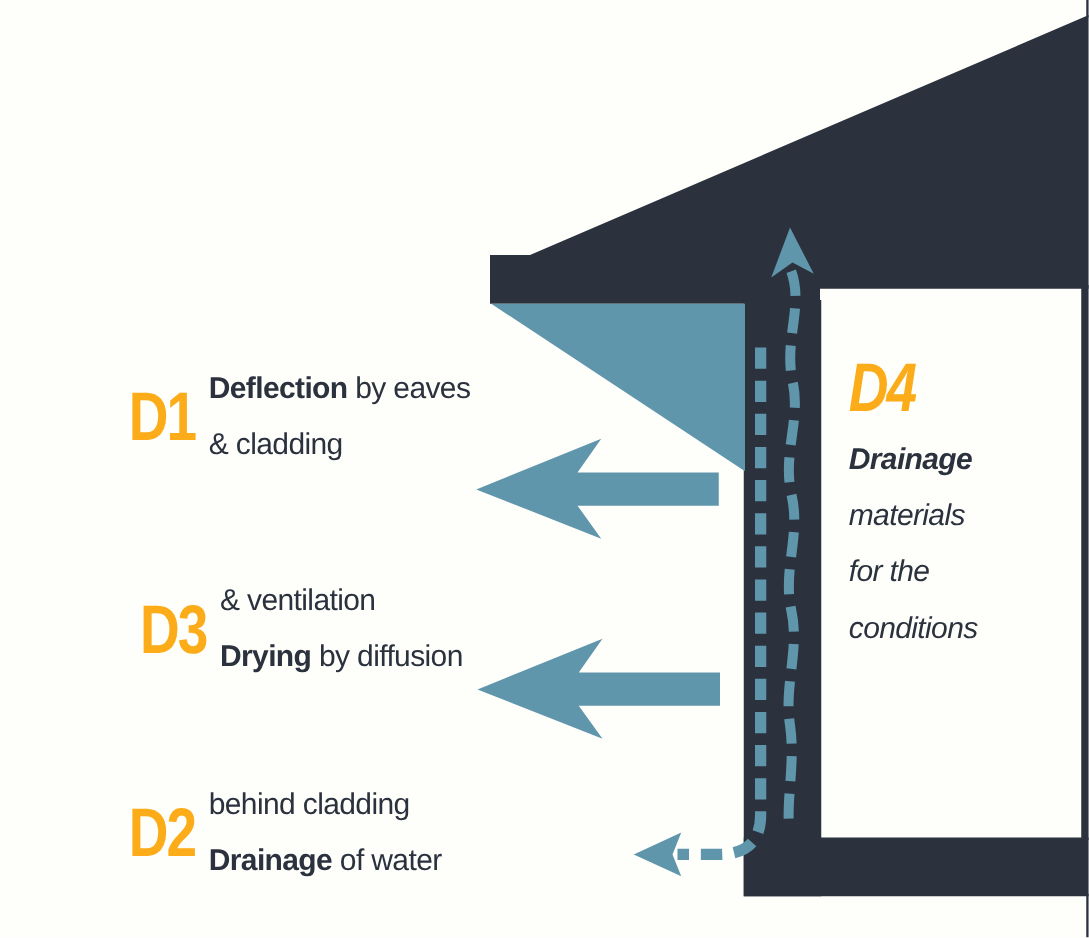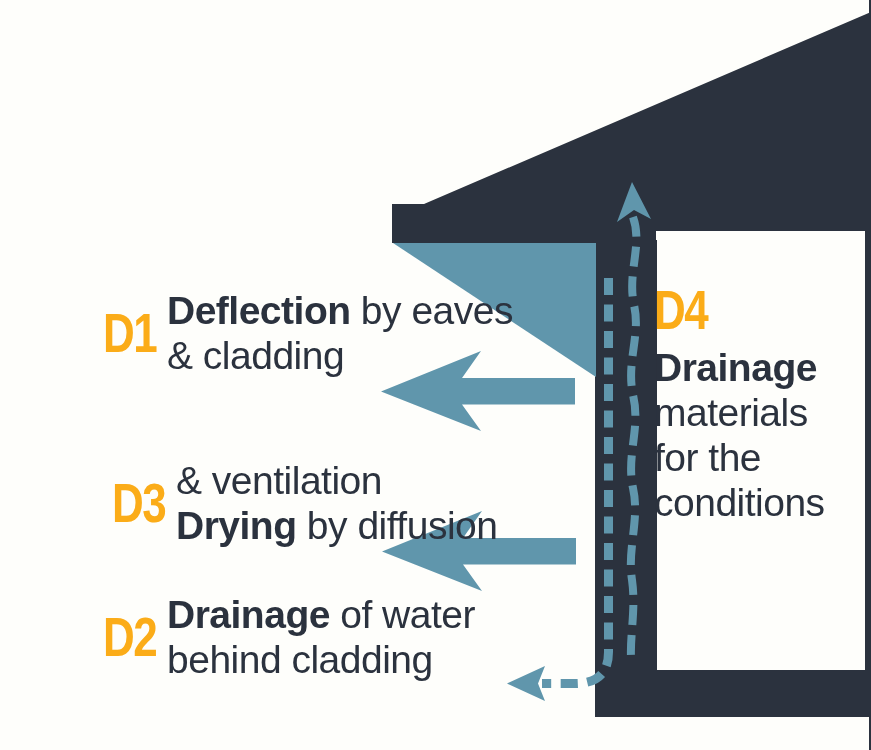--- a/index.html
+++ b/index.html
@@ -22,25 +22,25 @@
     position:absolute; display:flex; align-items:center;
   }
   .dnum{
     display:inline-block; width:64px; flex:0 0 64px;
     font-weight:bold; font-size:55px; line-height:46px;
     color:var(--orange);
     transform:scaleX(0.80); transform-origin:0 0;
     letter-spacing:-2px;
   }
   .ltxt{
-    font-size:39px; line-height:45px; color:var(--navy);
+    font-size:24px; line-height:45px; color:var(--navy);
     letter-spacing:-0.5px; white-space:nowrap;
   }
   .ltxt .lead{font-weight:bold;}
-  #d4-block{position:absolute; left:654px; top:287px; width:186px;}
+  #d4-block{position:absolute; left:679px; top:287px; width:186px;font-style:italic;}
   #d4-block .dnum{display:block; margin-bottom:12px;}
   #d4-block .ltxt{white-space:normal;}
 </style>
 </head>
 <body>
 
 <div id="stage">
 
   <svg id="diagram-svg" width="871" height="750" viewBox="0 0 871 750">
 
@@ -80,25 +80,25 @@
   </div>
 
   <div class="legend-row" style="left:112px; top:458px;">
     <span class="dnum">D3</span>
     <div class="ltxt">
       <div>&amp; ventilation</div>
       <div><span class="lead">Drying</span><span> by diffusion</span></div>
     </div>
   </div>
 
-  <div class="legend-row" style="left:103px; top:592px;">
+  <div class="legend-row" style="left:103px; top:621px;">
     <span class="dnum">D2</span>
     <div class="ltxt">
+      <div>behind cladding</div>
       <div><span class="lead">Drainage</span><span> of water</span></div>
-      <div>behind cladding</div>
     </div>
   </div>
 
   <div id="d4-block">
     <span class="dnum">D4</span>
     <div class="ltxt">
       <div class="lead">Drainage</div>
       <div>materials</div>
       <div>for the</div>
       <div>conditions</div>

